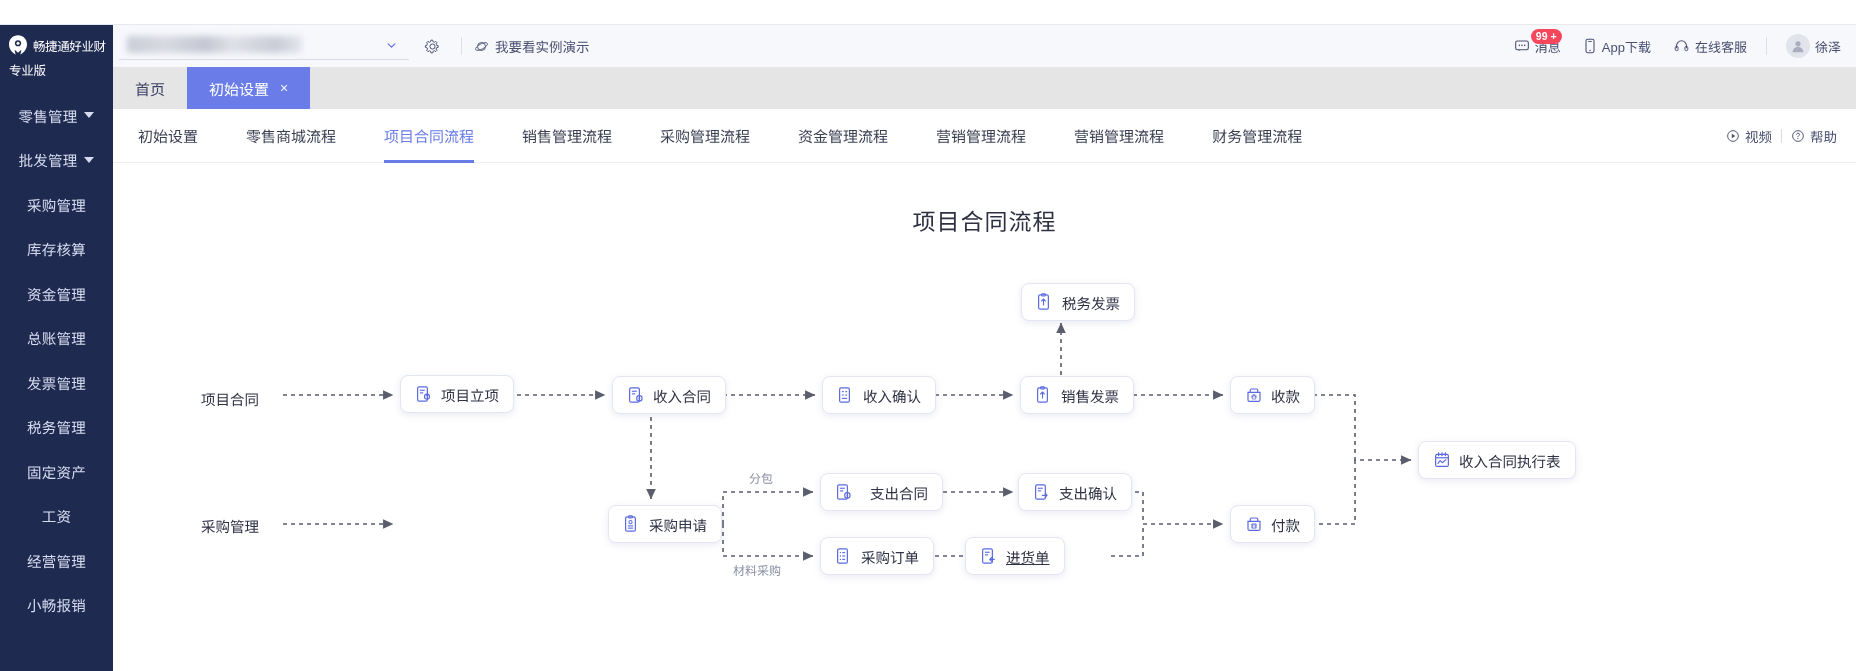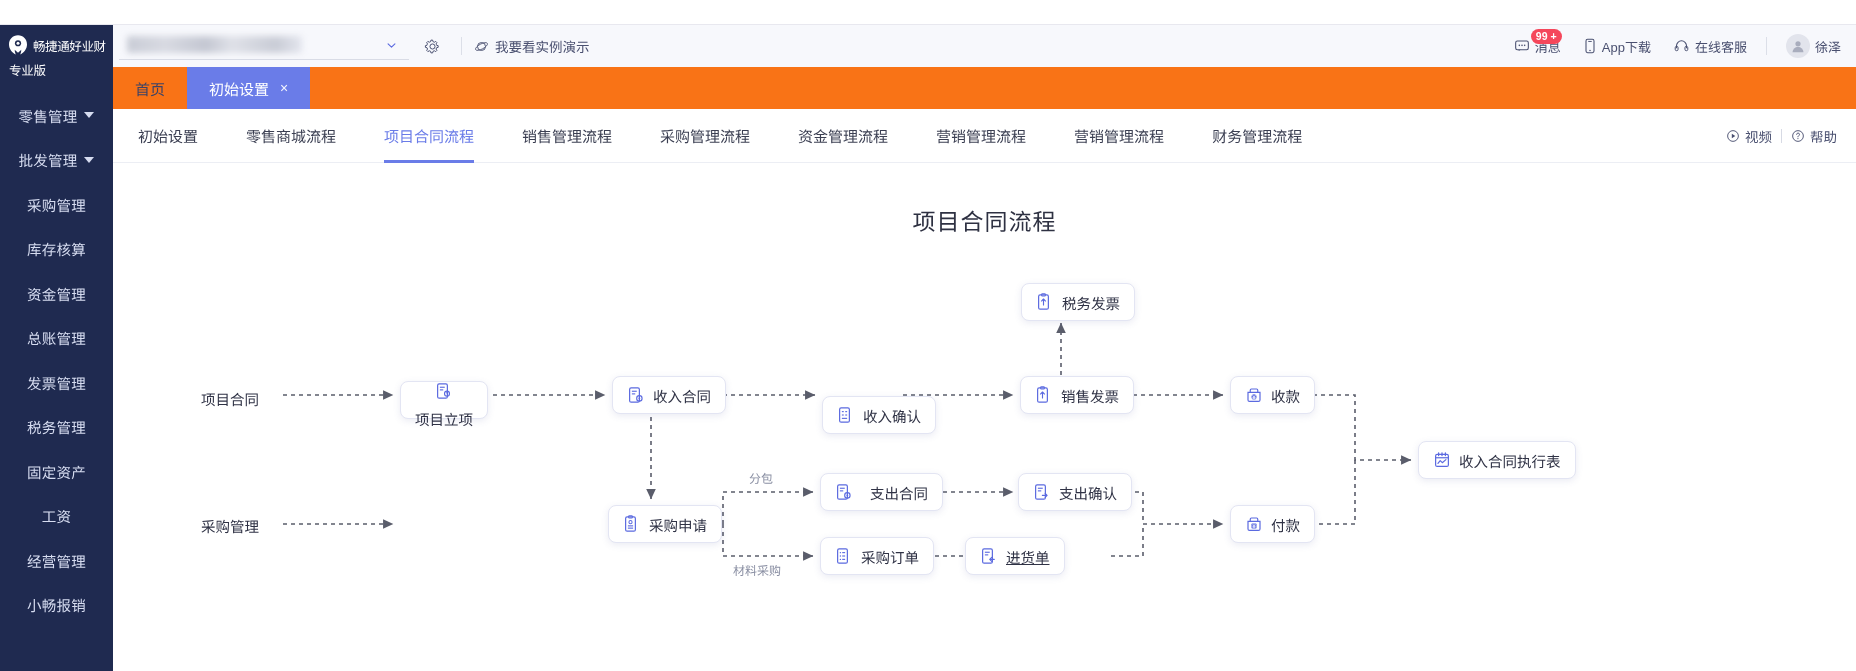--- a/index.html
+++ b/index.html
@@ -117,21 +117,21 @@
   .hr-sep { width: 1px; height: 18px; background: #dcdfe8; margin: 0 8px; }
   .avatar {
     width: 24px; height: 24px; border-radius: 50%;
     background: #e2e4ec; display: flex; align-items: center; justify-content: center;
   }
 
   
   .tabstrip {
     position: absolute; left: 113px; top: 67px;
     width: 1743px; height: 42px;
-    background: #f97316;
+    background: #e5e5e5;
     display: flex; align-items: flex-end;
     padding-left: 0px;
   }
   .tab {
     height: 42px; display: flex; align-items: center;
     padding: 0 22px; font-size: 15px; color: #3d4366;
     cursor: pointer; white-space: nowrap;
   }
   .tab.active {
     background: #6a7ce8; color: #ffffff;
@@ -425,41 +425,41 @@
 
       <div id="row-labels">
           <div class="row-label" style="left: 88px; top: 141px;">项目合同</div>
           <div class="row-label" style="left: 88px; top: 268px;">采购管理</div>
         </div>
       <div id="edge-labels">
           <div class="edge-label" style="left: 636px; top: 222px;">分包</div>
           <div class="edge-label" style="left: 620px; top: 314px;">材料采购</div>
         </div>
       <div id="nodes">
-          <div class="node" style="left: 287px; top: 134px; flex-direction: column;">
+          <div class="node" style="left: 287px; top: 128px;">
             <svg class="ic" viewBox="0 0 24 24">
               <rect x="3.5" y="2.5" width="13" height="19" rx="2" fill="none" stroke="#5b6ae0" stroke-width="1.6"></rect>
               <line x1="6.5" y1="7" x2="13" y2="7" stroke="#5b6ae0" stroke-width="1.5"></line>
               <line x1="6.5" y1="10.5" x2="11" y2="10.5" stroke="#5b6ae0" stroke-width="1.5"></line>
               <circle cx="16" cy="15.5" r="3.3" fill="none" stroke="#5b6ae0" stroke-width="1.5"></circle>
               <circle cx="16" cy="14.4" r="1.1" fill="#5b6ae0"></circle>
             </svg>
             <span>项目立项</span>
           </div>
           <div class="node" style="left: 499px; top: 129px;">
             <svg class="ic" viewBox="0 0 24 24">
               <rect x="3.5" y="2.5" width="13" height="19" rx="2" fill="none" stroke="#5b6ae0" stroke-width="1.6"></rect>
               <line x1="6.5" y1="7" x2="13" y2="7" stroke="#5b6ae0" stroke-width="1.5"></line>
               <line x1="6.5" y1="10.5" x2="11" y2="10.5" stroke="#5b6ae0" stroke-width="1.5"></line>
               <circle cx="16.5" cy="16.5" r="3.6" fill="none" stroke="#5b6ae0" stroke-width="1.5"></circle>
               <circle cx="16.5" cy="16.5" r="1.2" fill="#5b6ae0"></circle>
             </svg>
             <span>收入合同</span>
           </div>
-          <div class="node" style="left: 709px; top: 129px; margin-top: 20px;">
+          <div class="node" style="left: 709px; top: 129px;">
             <svg class="ic" viewBox="0 0 24 24">
               <rect x="3.5" y="2.5" width="13" height="19" rx="2" fill="none" stroke="#5b6ae0" stroke-width="1.6"></rect>
               <line x1="6.5" y1="7.5" x2="9" y2="7.5" stroke="#5b6ae0" stroke-width="1.5"></line>
               <line x1="11" y1="7.5" x2="13.5" y2="7.5" stroke="#5b6ae0" stroke-width="1.5"></line>
               <line x1="6.5" y1="12" x2="9" y2="12" stroke="#5b6ae0" stroke-width="1.5"></line>
               <line x1="11" y1="12" x2="13.5" y2="12" stroke="#5b6ae0" stroke-width="1.5"></line>
               <line x1="6.5" y1="16.5" x2="13.5" y2="16.5" stroke="#5b6ae0" stroke-width="1.5"></line>
             </svg>
             <span>收入确认</span>
           </div>

